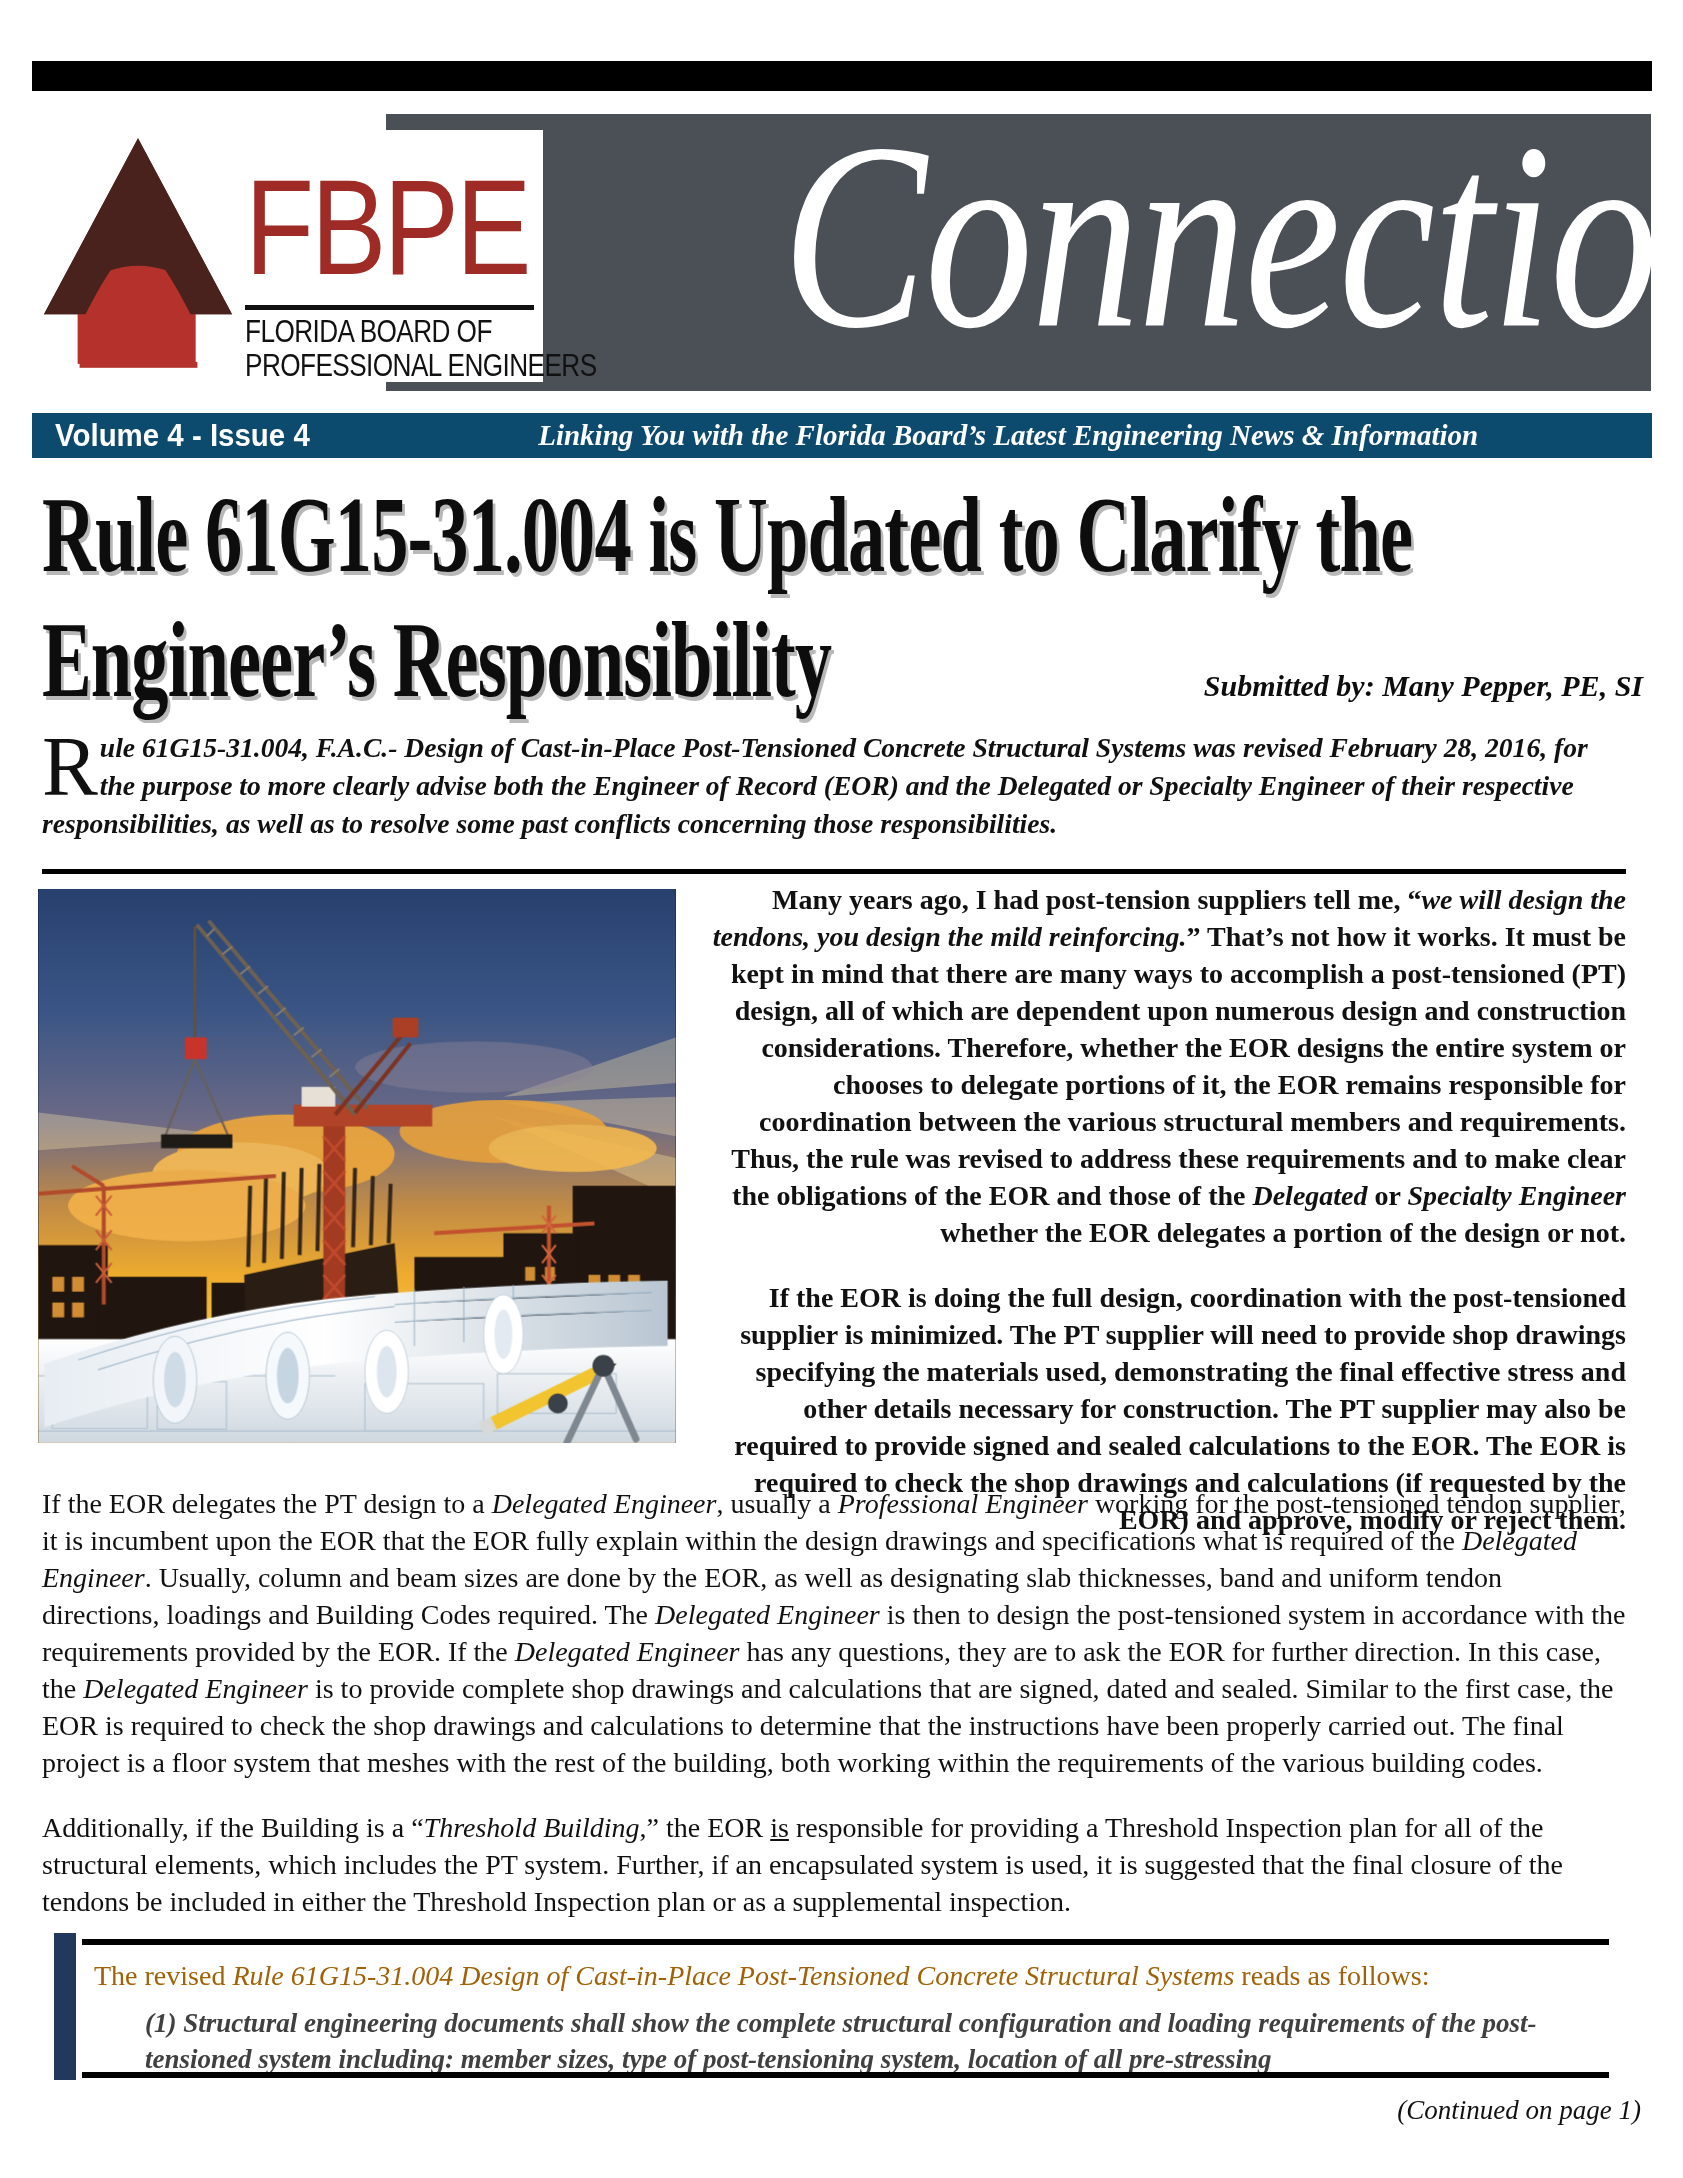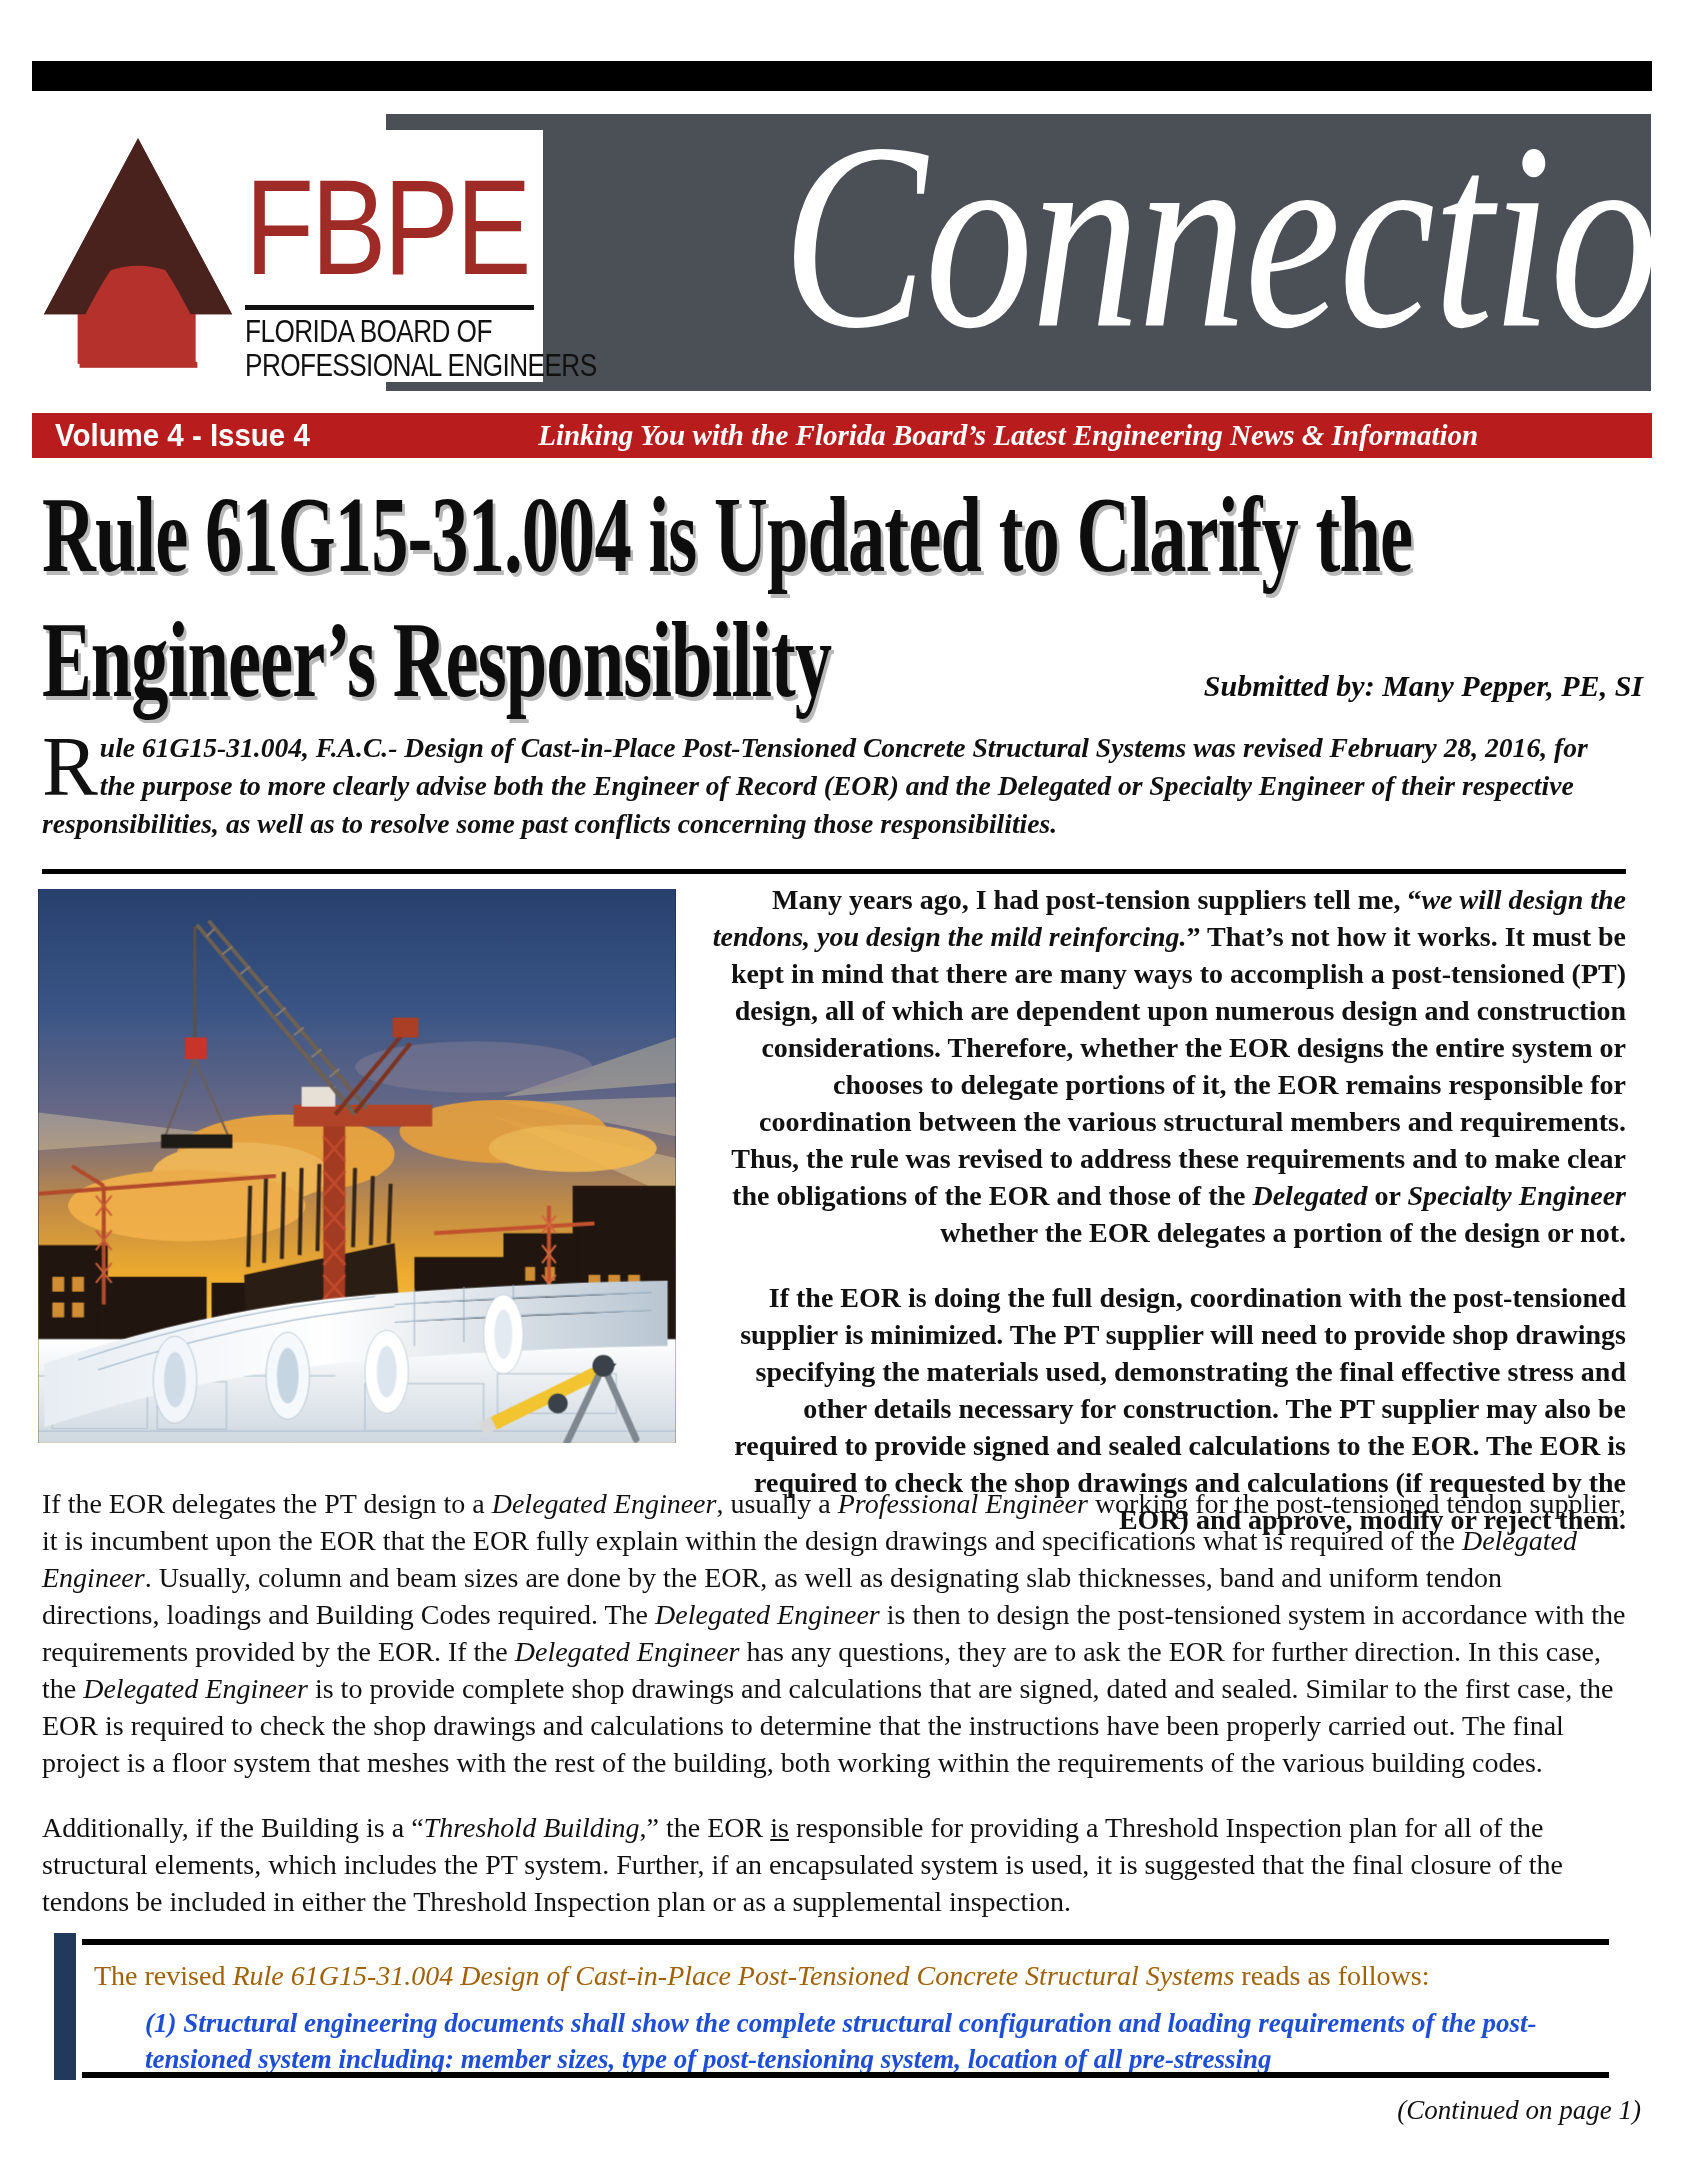--- a/index.html
+++ b/index.html
@@ -100,21 +100,21 @@
     transform-origin: left top;
     margin-top: 4px;
     white-space: nowrap;
   }
 
   
   .vol-bar {
     position: absolute;
     left: 32px; top: 413px;
     width: 1620px; height: 45px;
-    background: #b91c1c;
+    background: #0c4a6e;
     display: flex;
     align-items: center;
   }
   .vol-label {
     color: #ffffff;
     font-family: "Liberation Sans", sans-serif;
     font-weight: bold;
     font-size: 31px;
     letter-spacing: 0px;
     margin-left: 23px;
@@ -262,21 +262,21 @@
   }
   .quote-rule-text {
     position: absolute;
     left: 91px; top: 72px;
     width: 1436px;
     font-family: "Liberation Serif", serif;
     font-style: italic;
     font-weight: bold;
     font-size: 27px;
     line-height: 36px;
-    color: #1d4ed8;
+    color: #404040;
   }
 
   
   .continued {
     position: absolute;
     right: 42px; top: 2095px;
     font-family: "Liberation Serif", serif;
     font-style: italic;
     font-size: 27px;
     color: #111111;

